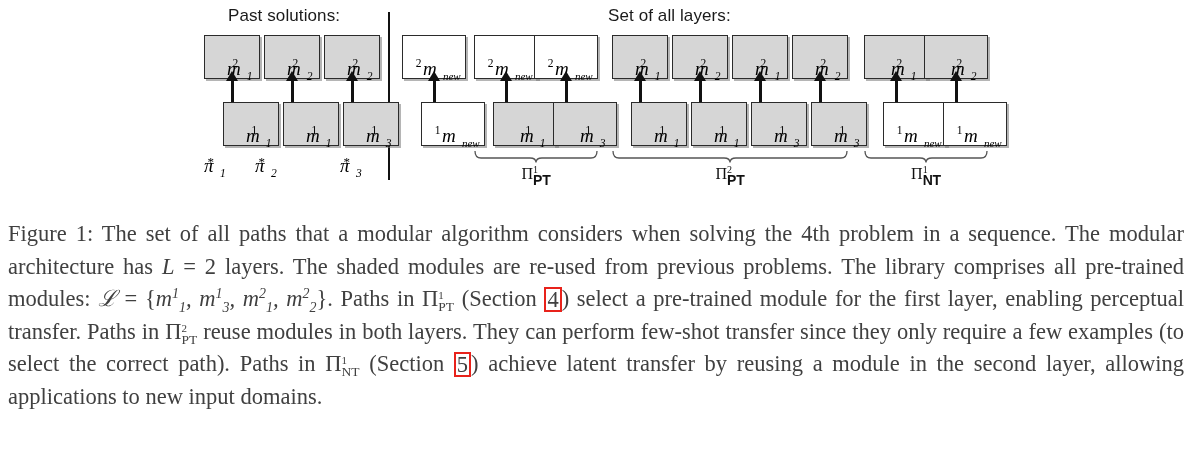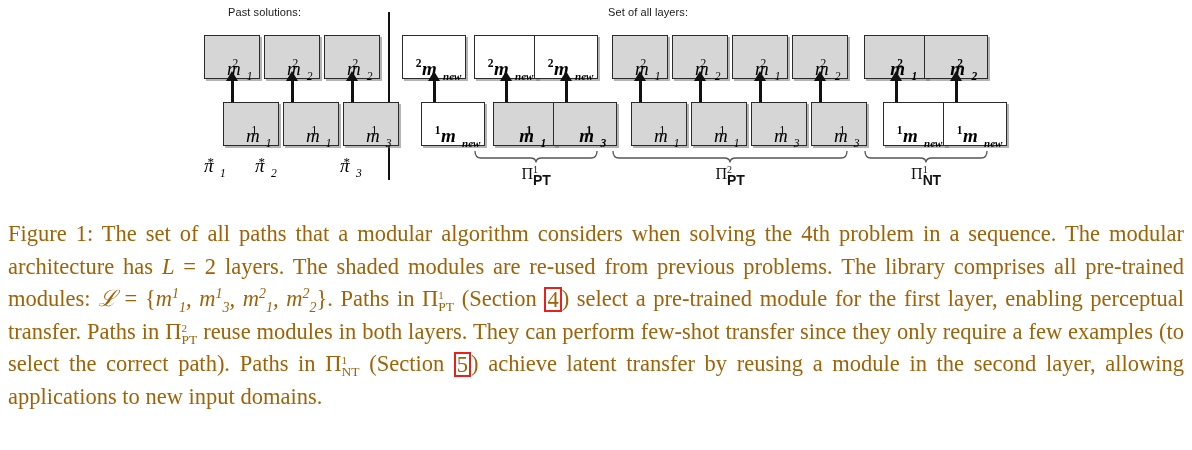--- a/index.html
+++ b/index.html
@@ -21,21 +21,21 @@
     position: absolute;
     left: 0;
     top: 0;
     width: 1192px;
     height: 205px;
   }
 
   .group-header {
     position: absolute;
     font-family: "Liberation Sans", sans-serif;
-    font-size: 11px;
+    font-size: 17px;
     color: #1a1a1a;
     white-space: nowrap;
     letter-spacing: 0.1px;
   }
 
   .divider {
     position: absolute;
     width: 2px;
     background: #111111;
   }
@@ -58,21 +58,21 @@
     display: flex;
     align-items: flex-end;
     justify-content: center;
     padding-left: 15px;
   }
   .mod.shaded { background: #d6d6d6; }
   .mod.top    { top: 0px; }
   .mod.bottom { top: 67px; margin-left: 19px; }
 
   
-  .path.narrow, .path.narrow .mod { width: 64px; font-weight: bold; }
+  .path.narrow, .path.narrow .mod { width: 64px; }
 
   
   .arrow {
     position: absolute;
     left: 50%;
     top: 45px;
     width: 3px;
     height: 22px;
     margin-left: -1.5px;
     background: #111111;
@@ -187,21 +187,21 @@
   
   #caption {
     position: absolute;
     left: 8px;
     top: 218px;
     width: 1176px;
     font-family: "Liberation Serif", serif;
     font-size: 22.5px;
     line-height: 32.5px;
     text-align: justify;
-    color: #a16207;
+    color: #404040;
   }
   #caption .mi { font-style: italic; }
   #caption .cal { font-style: italic; font-family: "Liberation Serif", serif; }
   #caption sup { font-size: 0.62em; vertical-align: super; line-height: 0; }
   #caption sub { font-size: 0.62em; vertical-align: sub; line-height: 0; }
   #caption .pi-pt, #caption .pi-nt {
     display: inline-block;
     position: relative;
     top: 0;
   }

